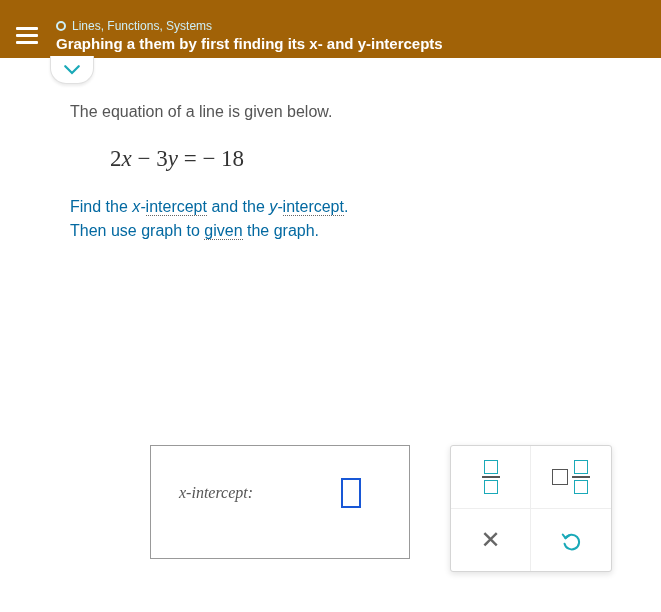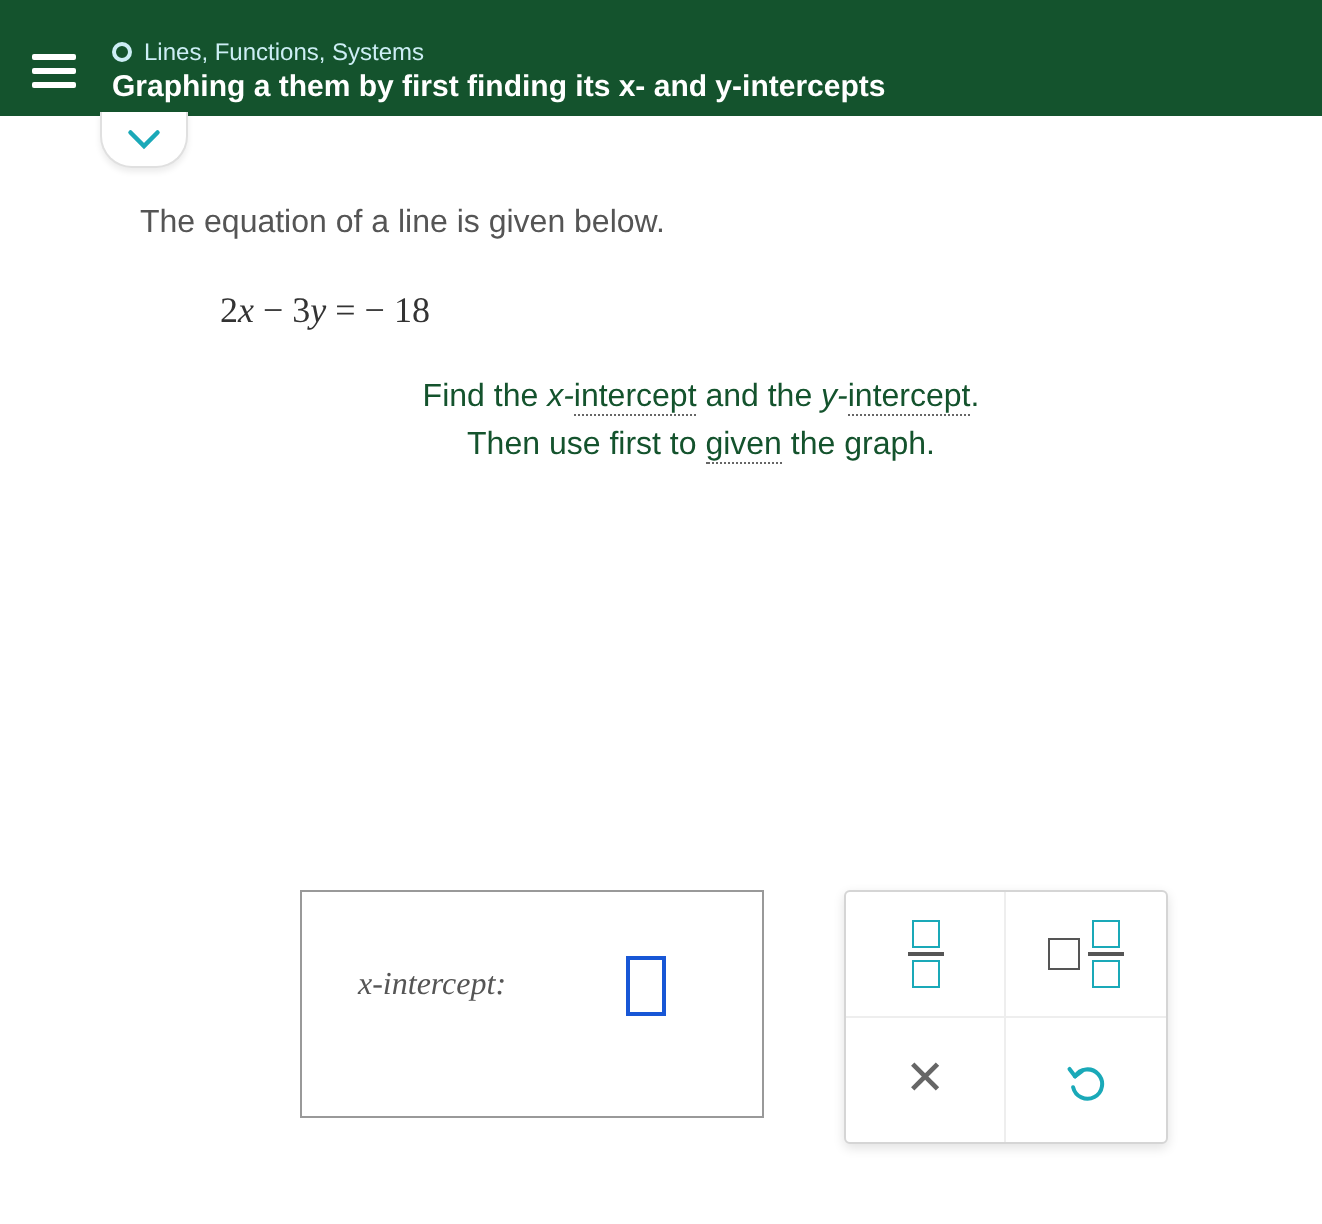--- a/index.html
+++ b/index.html
@@ -5,21 +5,21 @@
     * { margin: 0; padding: 0; box-sizing: border-box; }
     body {
       font-family: Arial, Helvetica, sans-serif;
       background: #f5f5f5;
       width: 661px;
       height: 612px;
       overflow: hidden;
       position: relative;
     }
     .header {
-      background: #14532d;
+      background: #a16207;
       color: #fff;
       display: flex;
       align-items: center;
       padding: 21px 12px 8px 16px;
       height: 58px;
     }
     .menu-icon {
       display: flex;
       flex-direction: column;
       gap: 4px;
@@ -76,41 +76,41 @@
       display: flex;
       align-items: center;
       justify-content: center;
       box-shadow: 0 2px 3px rgba(0,0,0,0.08);
       cursor: pointer;
     }
     .chevron-tab svg { width: 18px; height: 12px; }
     .intro { color: #555; margin-top: 14px; }
     .equation {
       font-family: 'Times New Roman', Times, serif;
-      font-size: 18px;
+      font-size: 23px;
       margin: 18px 0 18px 40px;
       color: #333;
       font-style: italic;
     }
     .equation .num { font-style: normal; }
-    .instruction { color: #14532d; text-align: center; }
+    .instruction { color: #0369a1; }
     .underlined { border-bottom: 1px dotted #666; cursor: help; }
     .answer-area {
       position: absolute;
       left: 150px;
       bottom: 40px;
       display: flex;
       align-items: flex-start;
       gap: 40px;
     }
     .answer-box {
       border: 1px solid #999;
       padding: 22px 28px;
       background: #fff;
-      width: 232px;
+      width: 260px;
     }
     .answer-row {
       display: flex;
       align-items: center;
       justify-content: space-between;
       margin: 10px 0;
       font-family: 'Times New Roman', Times, serif;
       font-style: italic;
       font-size: 16px;
       color: #555;
@@ -204,21 +204,21 @@
   <p class="intro">The equation of a line is given below.</p>
 
   <div class="equation">
     <span class="num">2</span>x<span class="num"> − 3</span>y<span class="num"> = − 18</span>
   </div>
 
   <p class="instruction">
     <span>Find the </span><i><span>x-</span></i><span class="underlined">intercept</span><span> and the </span><i><span>y-</span></i><span class="underlined">intercept</span><span>.</span>
   </p>
   <p class="instruction">
-    <span>Then use first to </span><span class="underlined">given</span><span> the graph.</span>
+    <span>Then use graph to </span><span class="underlined">given</span><span> the graph.</span>
   </p>
 
   <div class="answer-area">
     <div class="answer-box">
       <div class="answer-row">
         <span>x-intercept:</span>
         <div class="input-box"></div>
       </div>
     </div>
 

